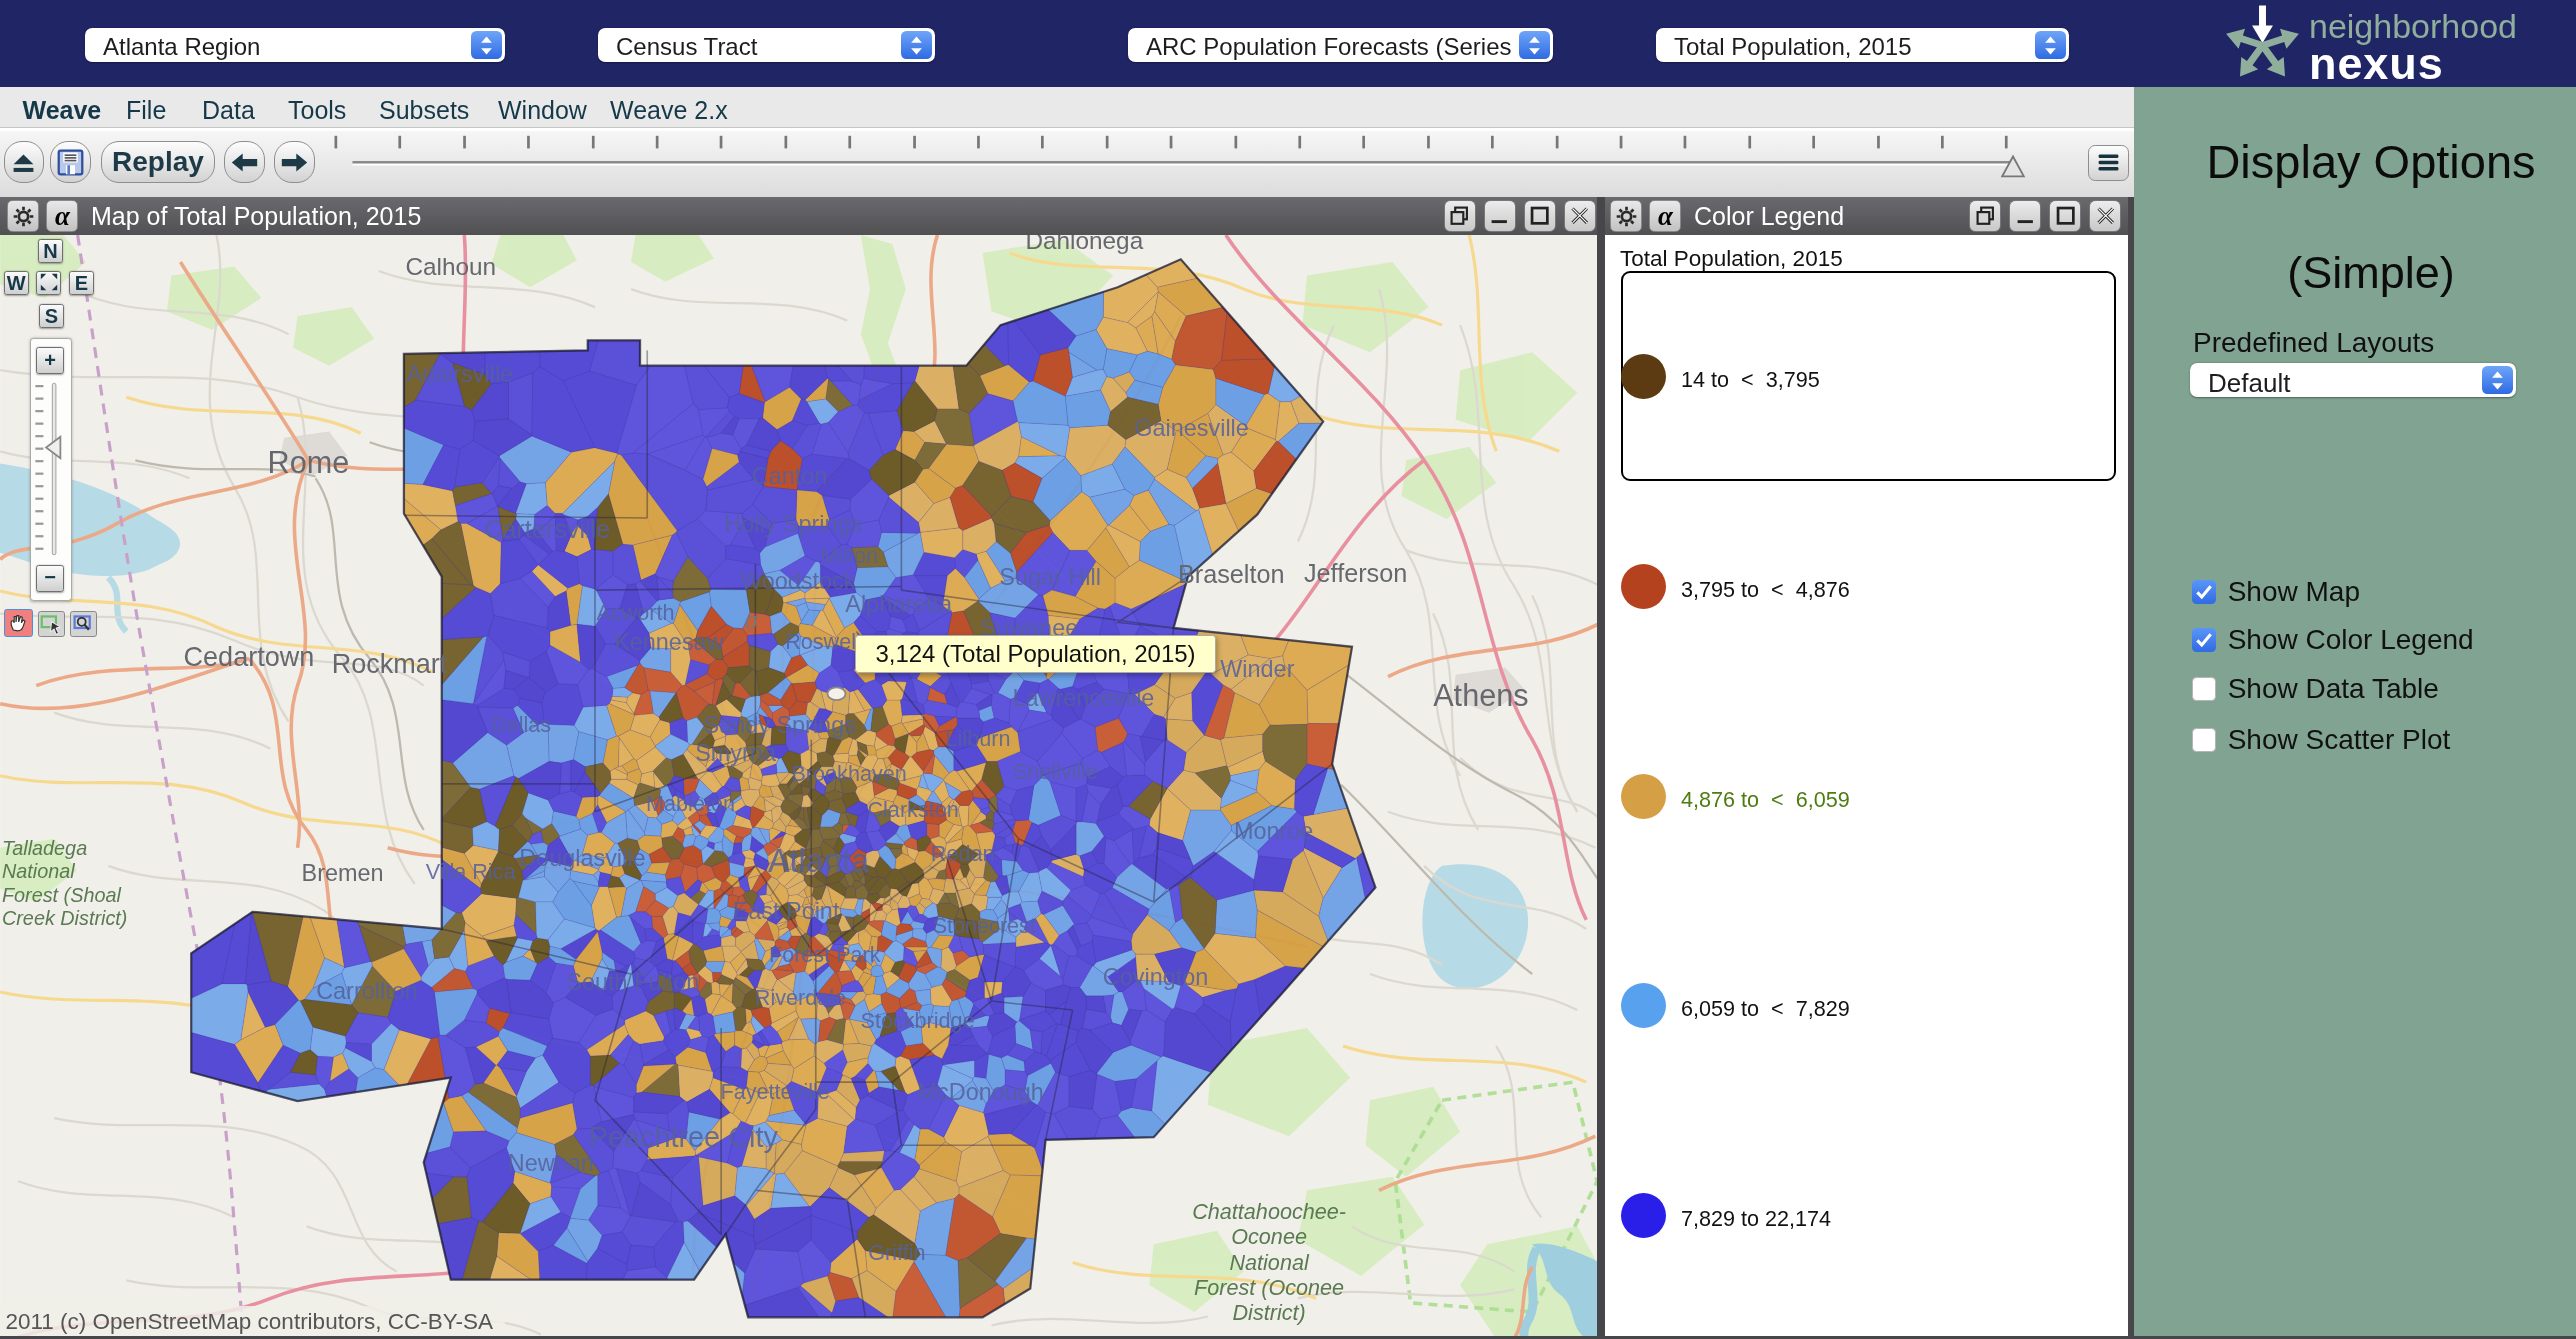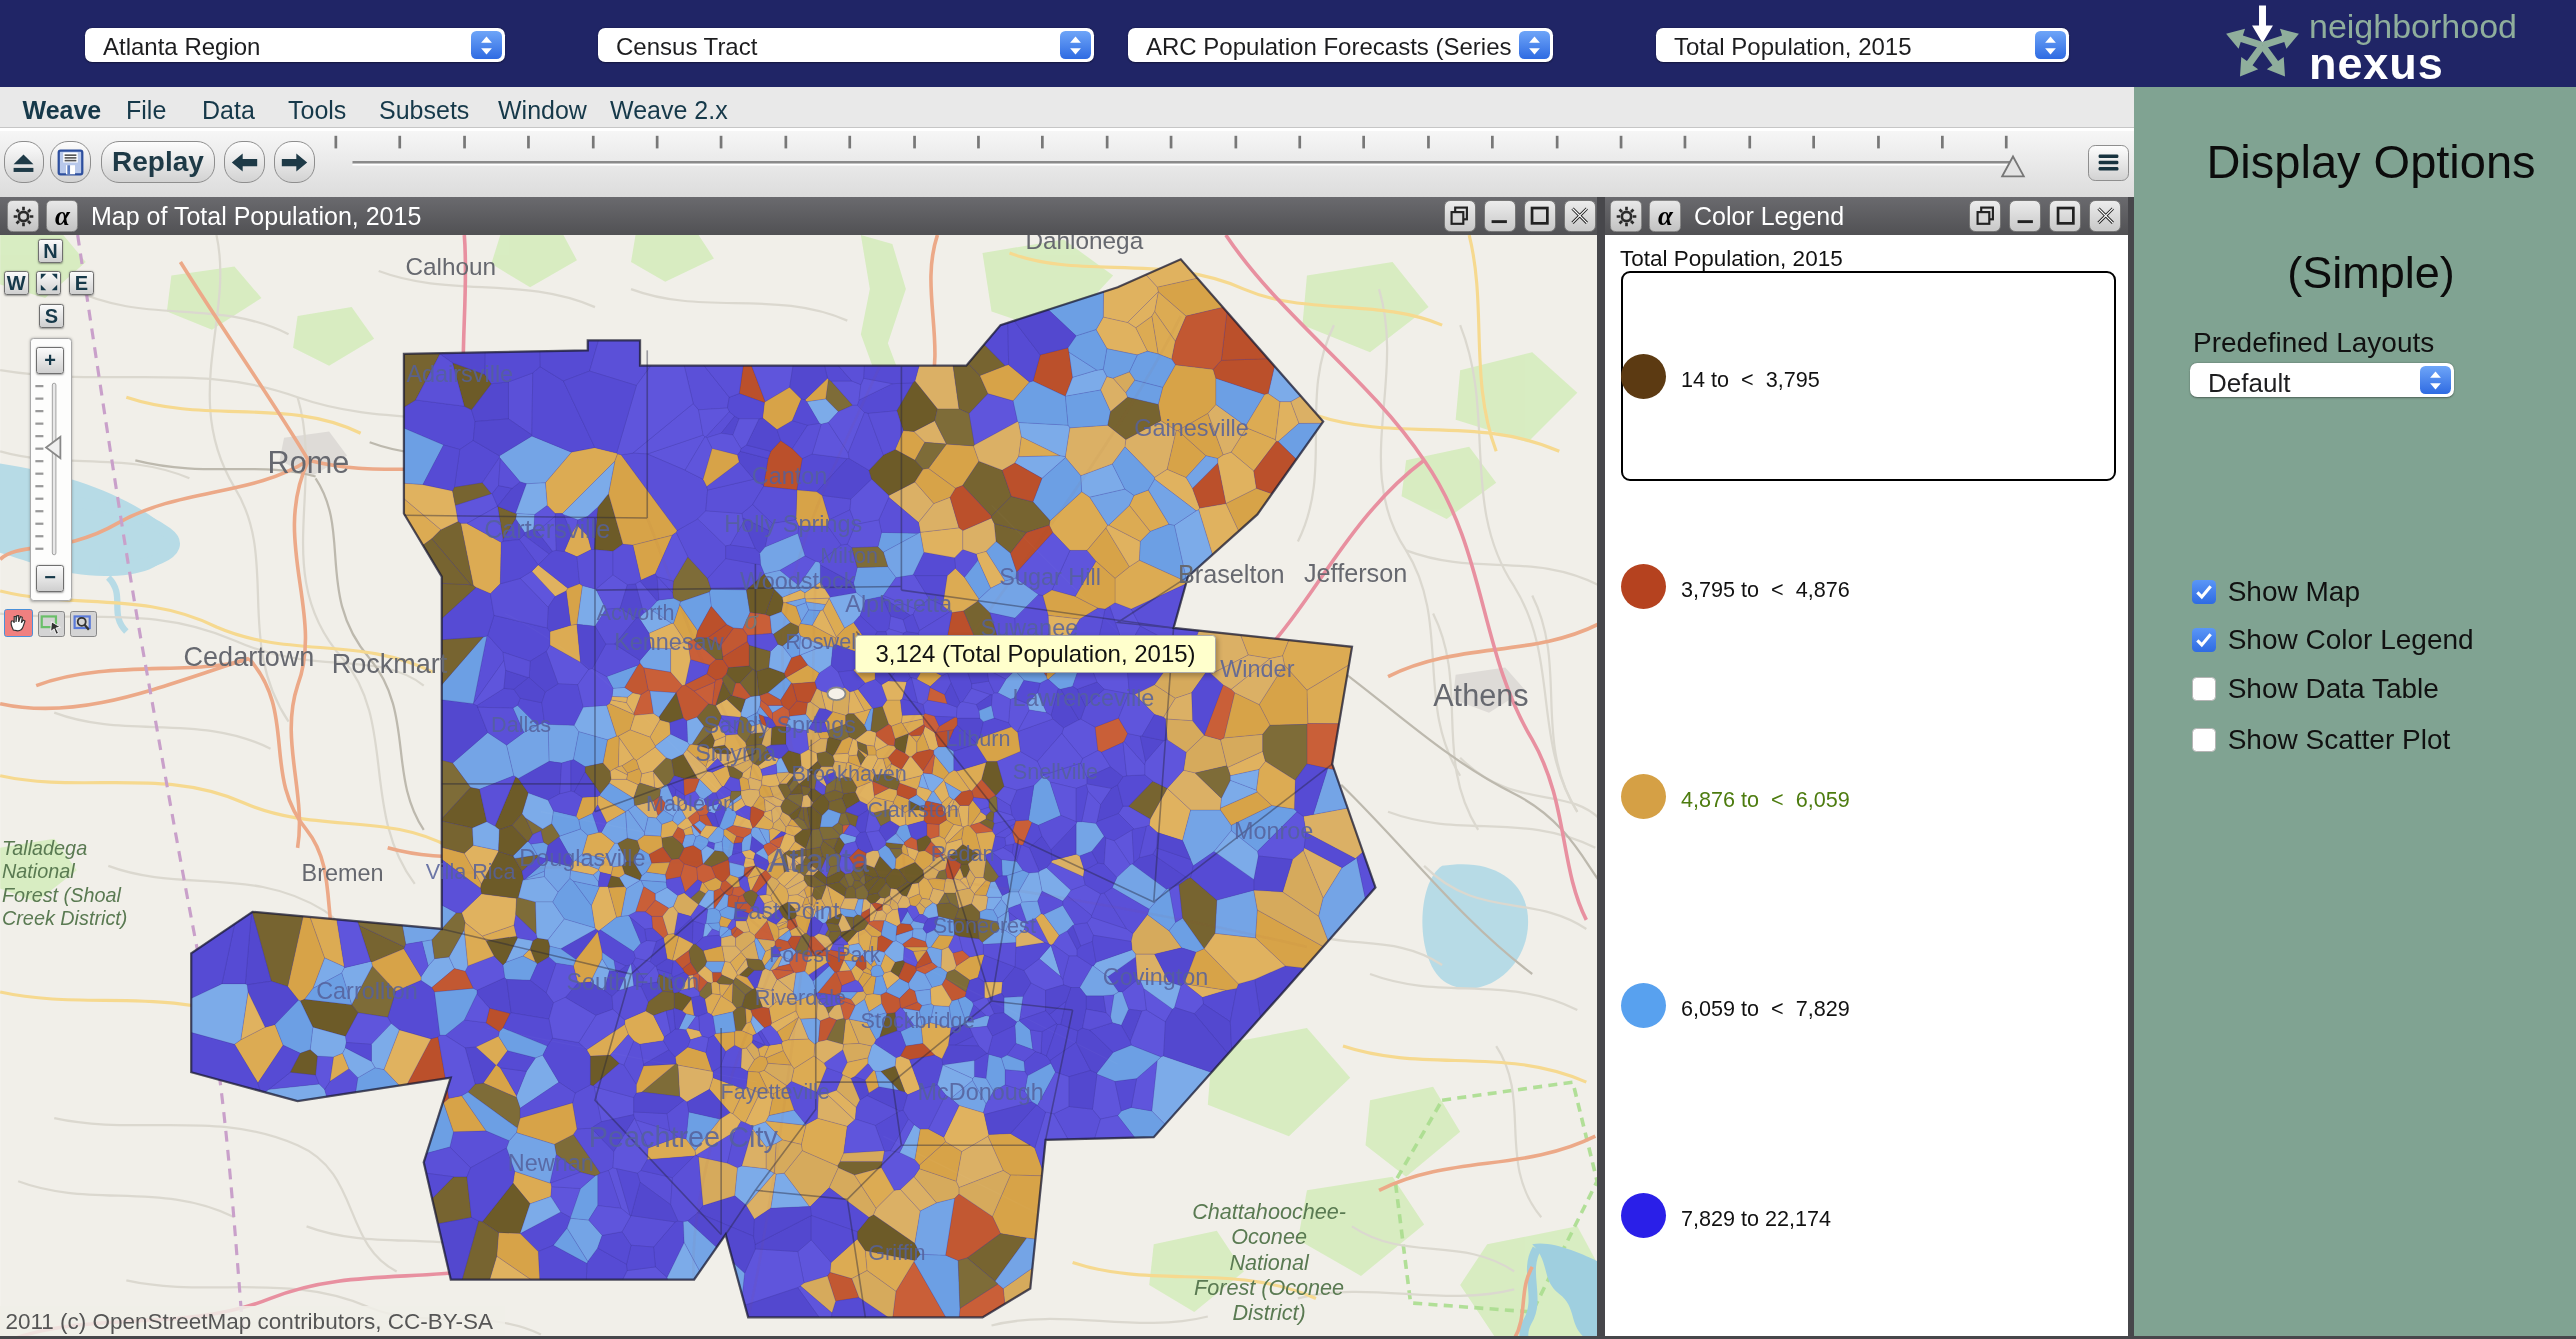--- a/index.html
+++ b/index.html
@@ -34,21 +34,21 @@
 <div id="hdr">
   <div class="sel" style="left:85px;width:420px">
       <span class="seltxt">Atlanta Region</span>
       <span class="step">
         <svg width="27" height="27" viewBox="0 0 30 30">
           <path d="M9 12 L15 5 L21 12 Z" fill="#fff"></path>
           <path d="M9 18 L15 25 L21 18 Z" fill="#fff"></path>
         </svg>
       </span>
     </div>
-  <div class="sel" style="left:598px;width:496px">
+  <div class="sel" style="left:598px;width:337px">
       <span class="seltxt">Census Tract</span>
       <span class="step">
         <svg width="27" height="27" viewBox="0 0 30 30">
           <path d="M9 12 L15 5 L21 12 Z" fill="#fff"></path>
           <path d="M9 18 L15 25 L21 18 Z" fill="#fff"></path>
         </svg>
       </span>
     </div>
   <div class="sel" style="left:1128px;width:425px">
       <span class="seltxt">ARC Population Forecasts (Series</span>
@@ -2182,21 +2182,21 @@
     <div style="position:absolute;left:78px;top:761px;font-size:21.6px;color:#111">6,059 to &nbsp;&lt;&nbsp; 7,829</div>
     <div style="position:absolute;left:18px;top:958px;width:45px;height:45px;border-radius:50%;background:#2a1fe8"></div>
     <div style="position:absolute;left:78px;top:971px;font-size:21.6px;color:#111">7,829 to 22,174</div>
   </div>
 </div>
 
 <div id="sidebar">
   <div class="sbt" style="top:47px">Display Options</div>
   <div class="sbt" style="top:160px;font-size:45px">(Simple)</div>
   <div class="lab" style="position:absolute;left:59px;top:240px">Predefined Layouts</div>
-  <div class="sel" style="left:56px;top:276px;width:264px">
+  <div class="sel" style="left:56px;top:276px;width:326px">
       <span class="seltxt" style="font-size:26px">Default</span>
       <span class="step">
         <svg width="27" height="27" viewBox="0 0 30 30">
           <path d="M9 12 L15 5 L21 12 Z" fill="#fff"></path>
           <path d="M9 18 L15 25 L21 18 Z" fill="#fff"></path>
         </svg>
       </span>
     </div>
   <div class="cbrow" style="top:489px">
       <span class="cb on"><svg width="24" height="24" viewBox="0 0 27 27">

